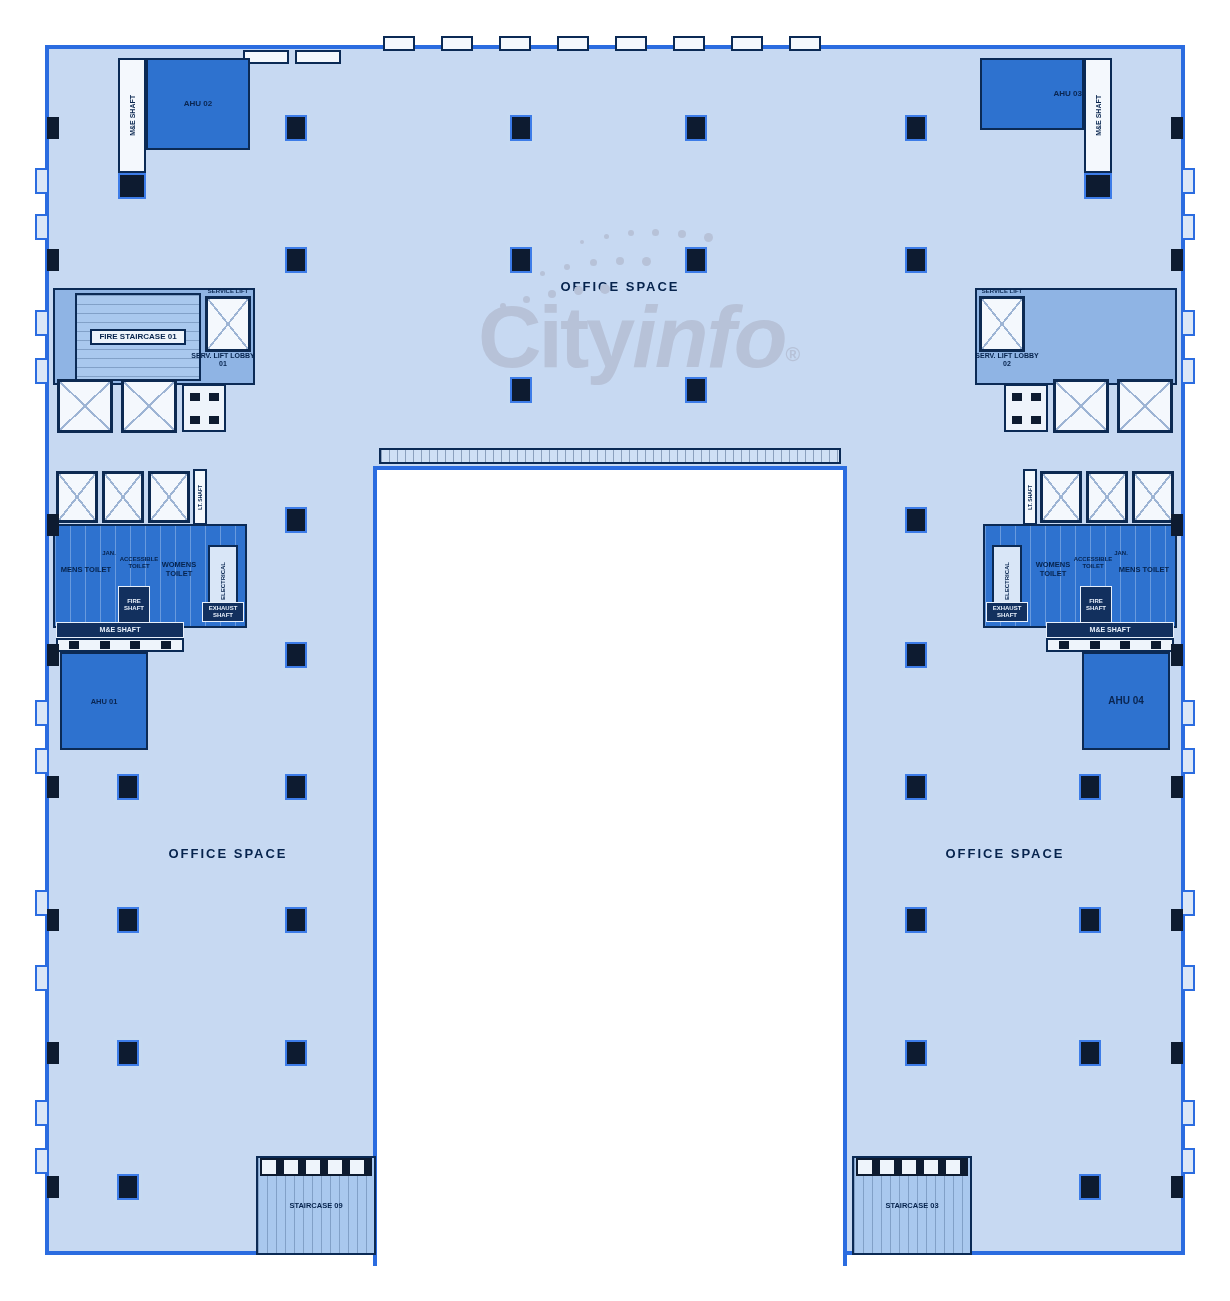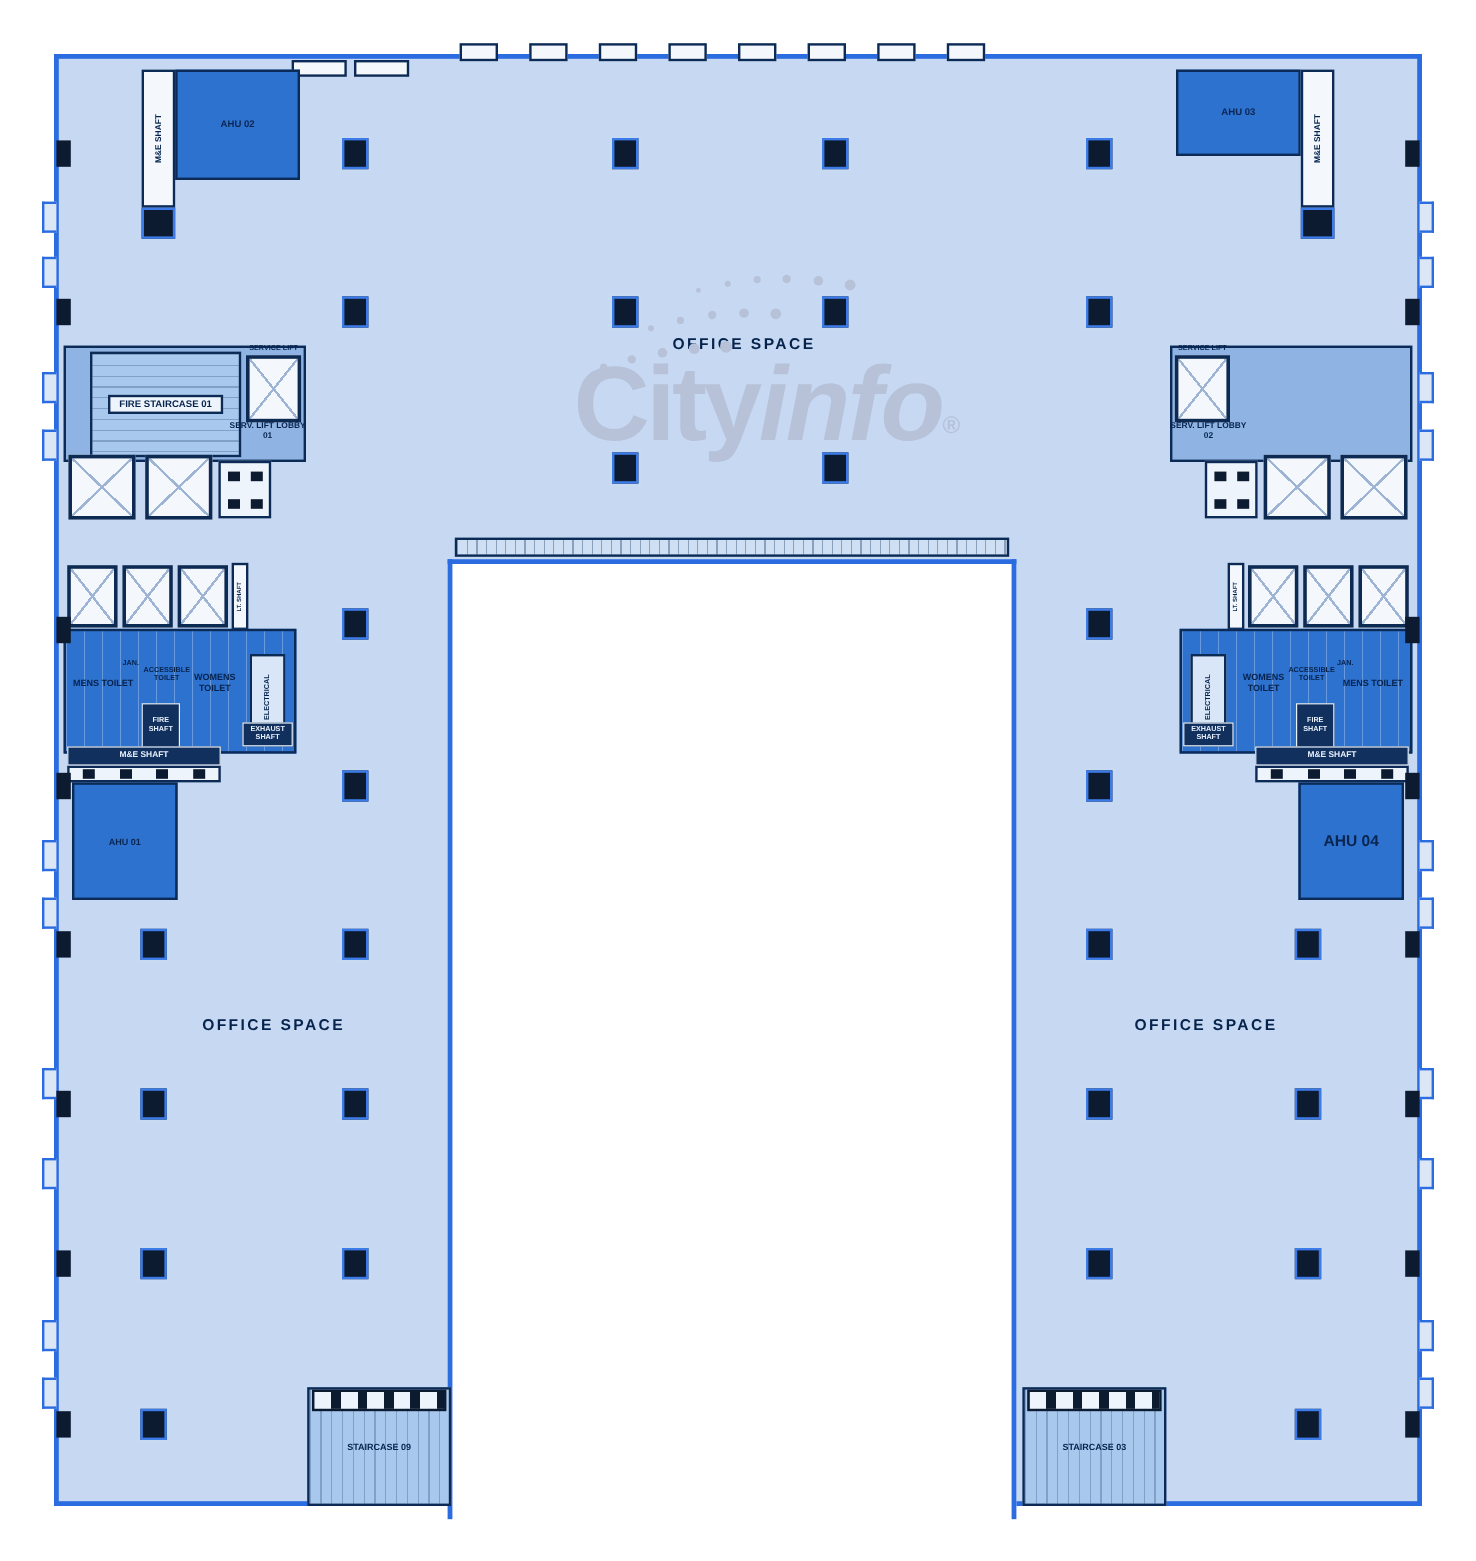--- a/index.html
+++ b/index.html
@@ -67,21 +67,21 @@
   <div class="whitebox" style="left:295px;top:50px;width:46px;height:14px;"></div>
 
   <div class="whitebox" style="left:118px;top:58px;width:28px;height:115px;display:flex;align-items:center;justify-content:center;">
     <span class="vtext" style="font-size:7px;">M&amp;E SHAFT</span>
   </div>
   <div class="navybox" style="left:118px;top:173px;width:28px;height:26px;"></div>
   <div class="room" style="left:146px;top:58px;width:104px;height:92px;">
     <span class="lbl" style="position:static;font-size:8px;color:#0a2550;">AHU 02</span>
   </div>
 
-  <div class="room" style="left:980px;top:58px;width:104px;height:72px;">
+  <div class="room" style="left:980px;top:58px;width:104px;height:72px;justify-content:flex-end;">
     <span class="lbl" style="position:static;font-size:8px;color:#0a2550;">AHU 03</span>
   </div>
   <div class="whitebox" style="left:1084px;top:58px;width:28px;height:115px;display:flex;align-items:center;justify-content:center;">
     <span class="vtext" style="font-size:7px;">M&amp;E SHAFT</span>
   </div>
   <div class="navybox" style="left:1084px;top:173px;width:28px;height:26px;"></div>
 
   <div class="room room--mid" style="left:53px;top:288px;width:202px;height:97px;"></div>
   <div class="room room--light hatch-h" style="left:75px;top:293px;width:126px;height:88px;">
     <span class="tag" style="width:96px;">FIRE STAIRCASE 01</span>
@@ -177,21 +177,21 @@
     <span>M&amp;E SHAFT</span>
   </div>
   <div class="minirow" style="left:1046px;top:638px;width:128px;height:14px;">
     <span></span>
       <span></span>
       <span></span>
       <span></span>
   </div>
 
   <div class="room" style="left:1082px;top:652px;width:88px;height:98px;">
-    <span class="lbl" style="position:static;font-size:13px;color:#0a2550;">AHU 04</span>
+    <span class="lbl" style="position:static;font-size:10px;color:#0a2550;">AHU 04</span>
   </div>
 
   <div class="room room--light hatch-v" style="left:256px;top:1156px;width:120px;height:99px;">
     <span class="lbl" style="position:static;font-size:7.5px;">STAIRCASE 09</span>
   </div>
   <div class="stairhead" style="left:260px;top:1158px;width:112px;"></div>
 
   <div class="room room--light hatch-v" style="left:852px;top:1156px;width:120px;height:99px;">
     <span class="lbl" style="position:static;font-size:7.5px;">STAIRCASE 03</span>
   </div>

